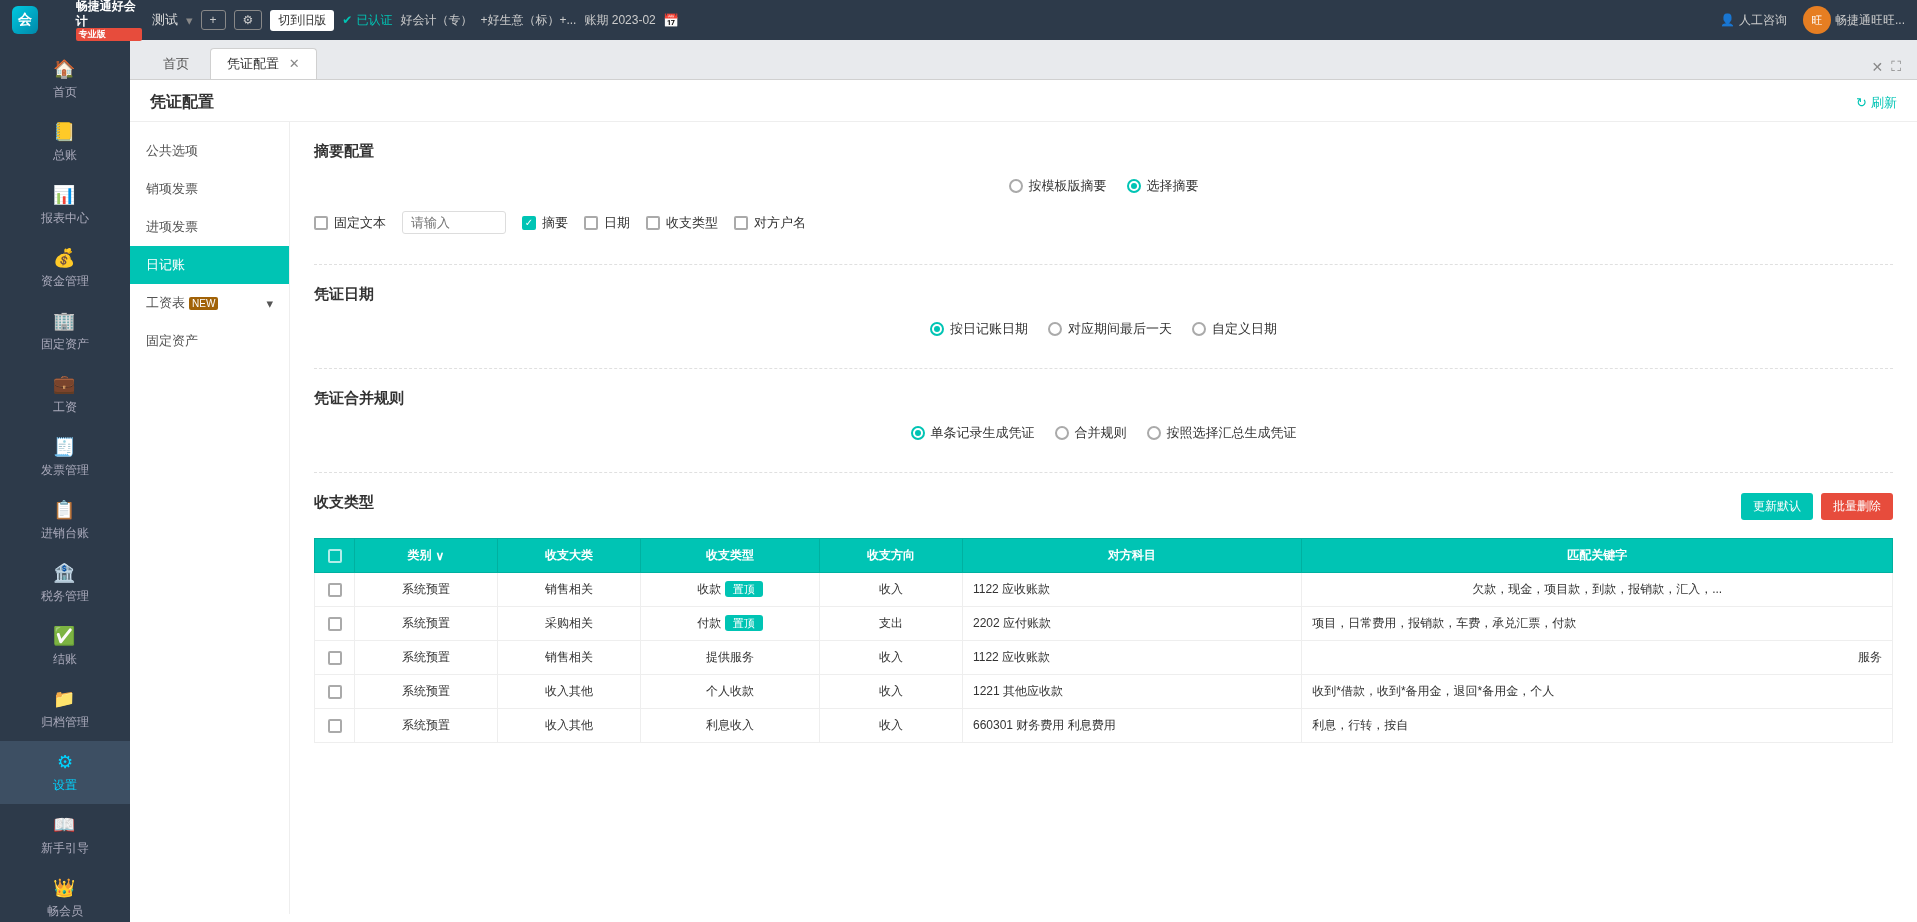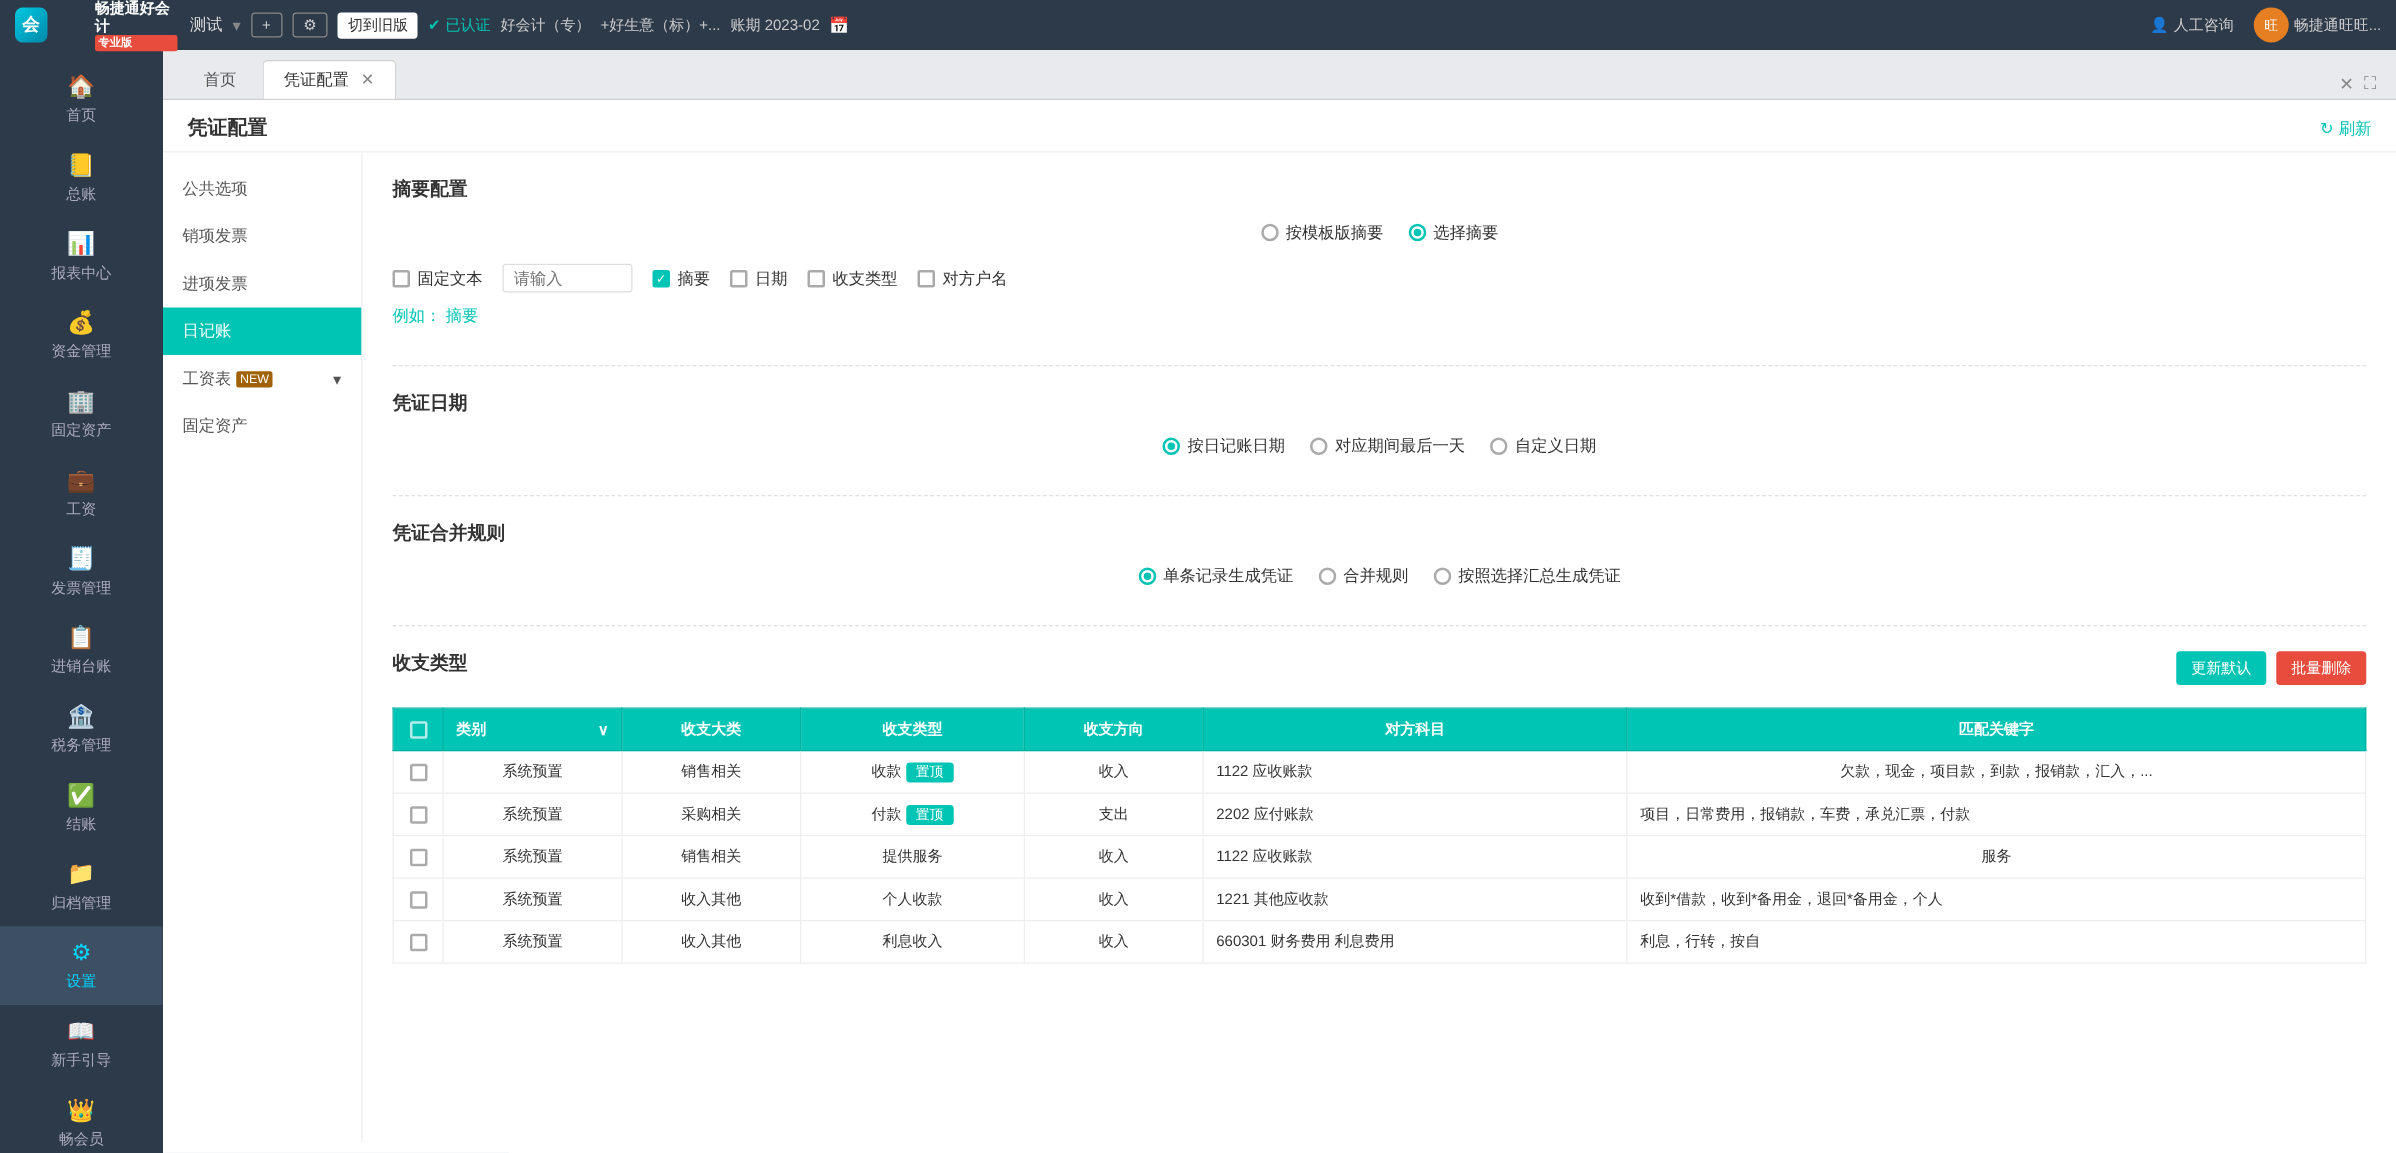--- a/index.html
+++ b/index.html
@@ -188,21 +188,21 @@
     .btn-update { background: #00c4b4; color: white; border: none; padding: 5px 12px; border-radius: 3px; font-size: 12px; cursor: pointer; }
     .btn-delete { background: #e74c3c; color: white; border: none; padding: 5px 12px; border-radius: 3px; font-size: 12px; cursor: pointer; }
 
     
     .data-table { width: 100%; border-collapse: collapse; font-size: 12px; }
     .data-table thead tr { background: #00c4b4; color: white; }
     .data-table thead th { padding: 8px 10px; text-align: center; border: 1px solid #00b0a0; }
     .data-table tbody tr { background: #fff; padding-left: 33px; }
     .data-table tbody td { padding: 8px 10px; text-align: center; border: 1px solid #eee; }
     .tag-reset { background: #00c4b4; color: white; padding: 2px 8px; border-radius: 3px; font-size: 11px; cursor: pointer; }
-    .col-header-with-arrow { display: flex; align-items: center; justify-content: space-between; gap: 4px; }
+    .col-header-with-arrow { display: flex; align-items: center; justify-content: center; gap: 4px; }
 
     
     ::-webkit-scrollbar { width: 6px; height: 6px; }
     ::-webkit-scrollbar-track { background: #f0f0f0; }
     ::-webkit-scrollbar-thumb { background: #ccc; border-radius: 3px; }
   </style>
 </head>
 <body>
 
 <div class="top-header">
@@ -390,24 +390,20 @@
               <div class="checkbox-item">
                 <div class="checkbox-box"></div>
                 <span>收支类型</span>
               </div>
               <div class="checkbox-item">
                 <div class="checkbox-box"></div>
                 <span>对方户名</span>
               </div>
             </div>
 
-            <div class="example-text">
-              <span>例如：</span>
-              <span>摘要</span>
-            </div>
           </div>
 
           <hr class="divider">
 
           <div class="section">
             <div class="section-title">凭证日期</div>
             <div class="radio-group">
               <div class="radio-item">
                 <div class="radio-circle selected"></div>
                 <span>按日记账日期</span>
@@ -517,21 +513,21 @@
         <div class="checkbox-box" style="margin:auto;"></div>
       </td>
       <td>系统预置</td>
       <td>销售相关</td>
       <td>
         提供服务
         
       </td>
       <td>收入</td>
       <td style="text-align:left;">1122 应收账款</td>
-      <td style="text-align:center;max-width:300px;overflow:hidden;text-overflow:ellipsis;white-space:nowrap;">服务</td>
+      <td style="text-align:right;max-width:300px;overflow:hidden;text-overflow:ellipsis;white-space:nowrap;">服务</td>
     </tr>
                   <tr>
       <td>
         <div class="checkbox-box" style="margin:auto;"></div>
       </td>
       <td>系统预置</td>
       <td>收入其他</td>
       <td>
         个人收款
         

